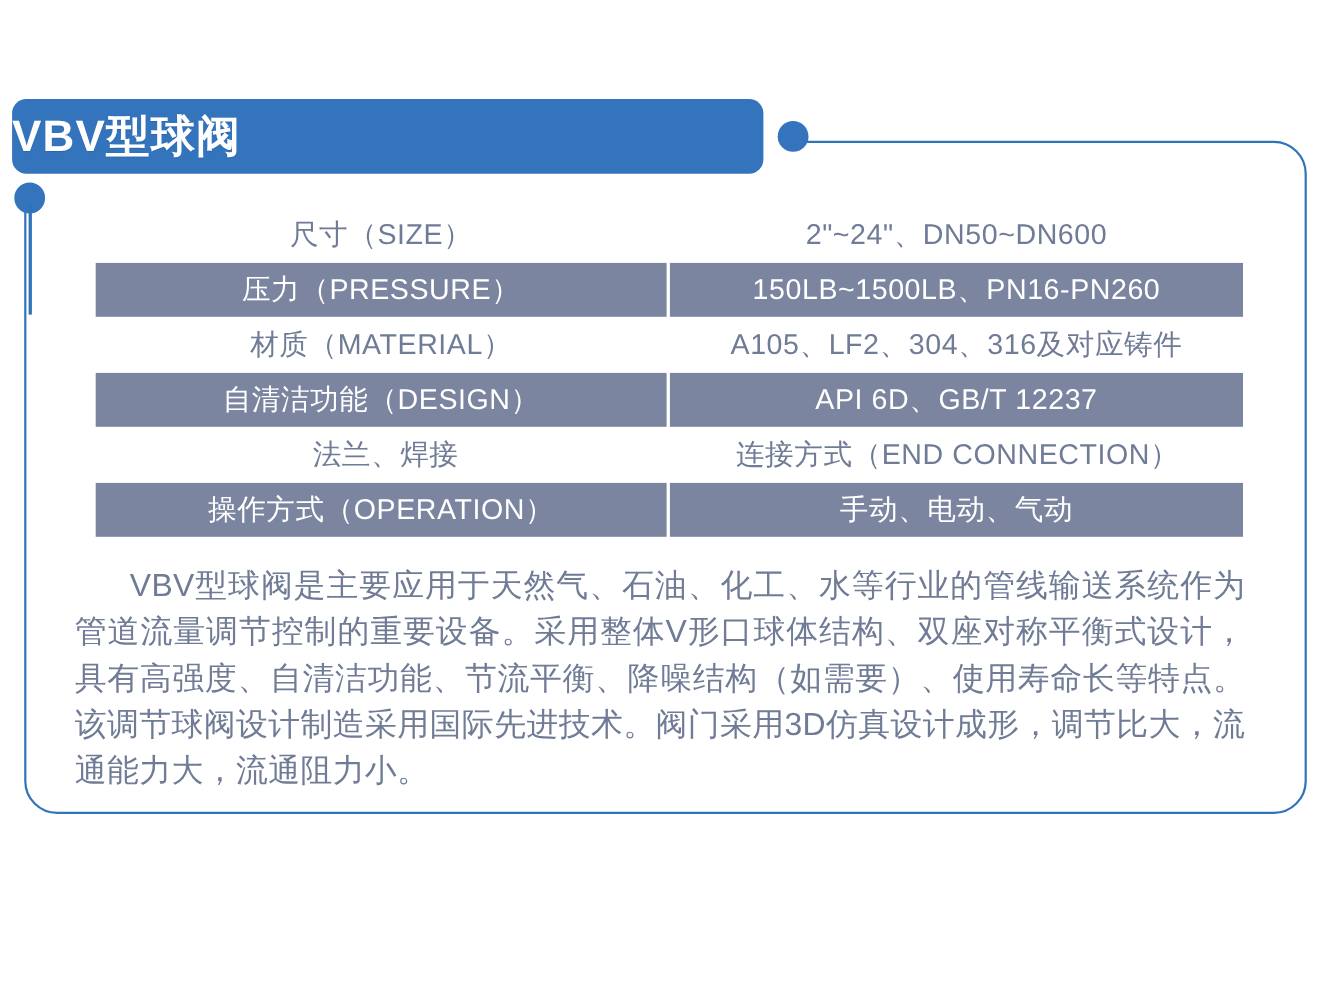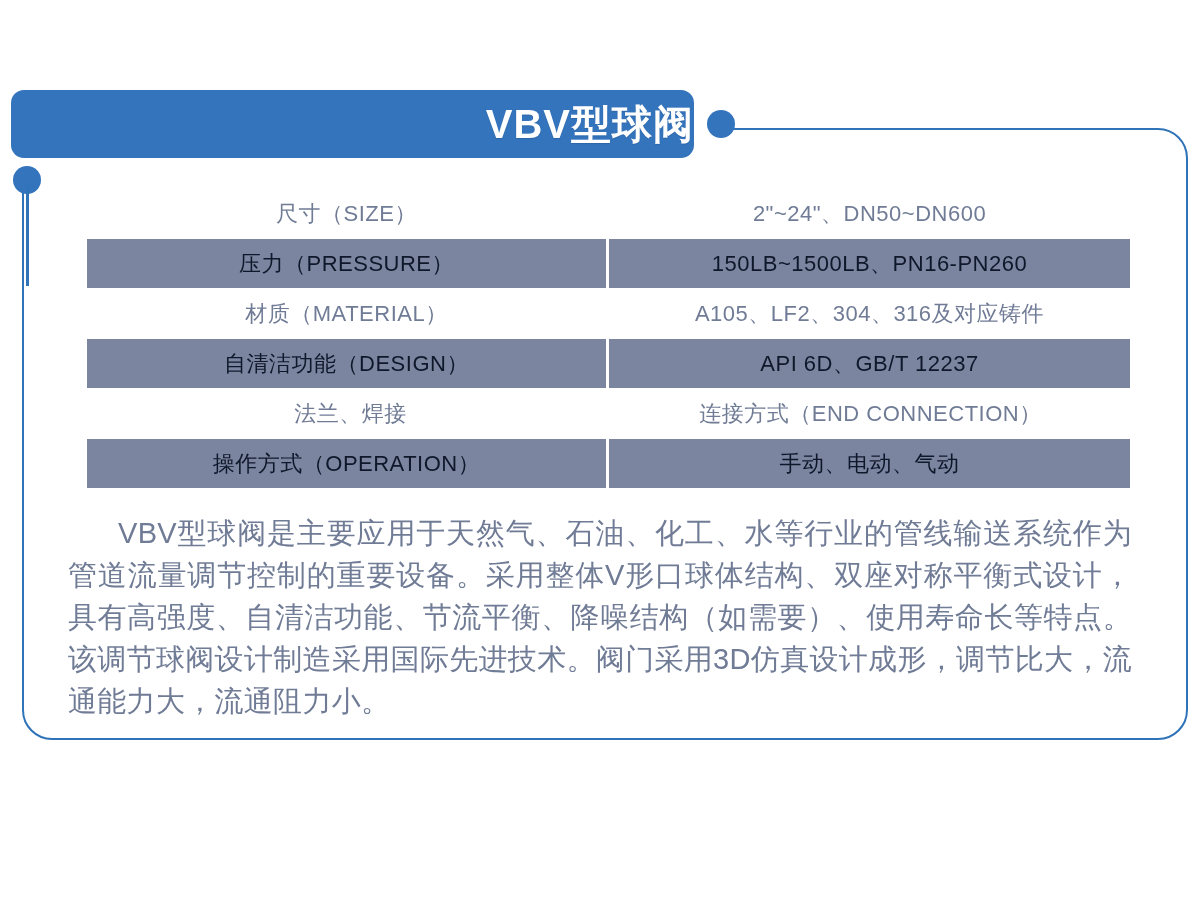--- a/index.html
+++ b/index.html
@@ -81,21 +81,21 @@
   .title-bar {
     position: absolute;
     left: 11px;
     top: 90px;
     width: 683px;
     height: 68px;
     background: #3374bd;
     border-radius: 13px;
     display: flex;
     align-items: center;
-    justify-content: flex-end;
+    justify-content: flex-start;
   }
   .title-bar .title-text {
     color: #ffffff;
     font-size: 40px;
     font-weight: bold;
     letter-spacing: 1px;
     line-height: 1;
     text-shadow: 0 1px 1px rgba(0,0,0,0.12);
   }
 
@@ -110,34 +110,34 @@
     display: flex;
     width: 100%;
     height: 49px;
     margin-bottom: 1px;
   }
   .spec-row .cell {
     display: flex;
     align-items: center;
     justify-content: center;
     box-sizing: border-box;
-    font-size: 22px;
+    font-size: 26px;
     letter-spacing: 0.5px;
     white-space: nowrap;
   }
   .spec-row .cell.label { width: 519px; }
   .spec-row .cell.value { width: 521px; margin-left: 3px; }
 
   .spec-row.plain .cell {
     background: #ffffff;
     color: #707c96;
   }
   .spec-row.shaded .cell {
     background: #7b85a0;
-    color: #0f172a;
+    color: #ffffff;
   }
 
   
   .description {
     position: absolute;
     left: 68px;
     top: 512px;
     width: 1064px;
     color: #707c96;
     font-size: 29px;

